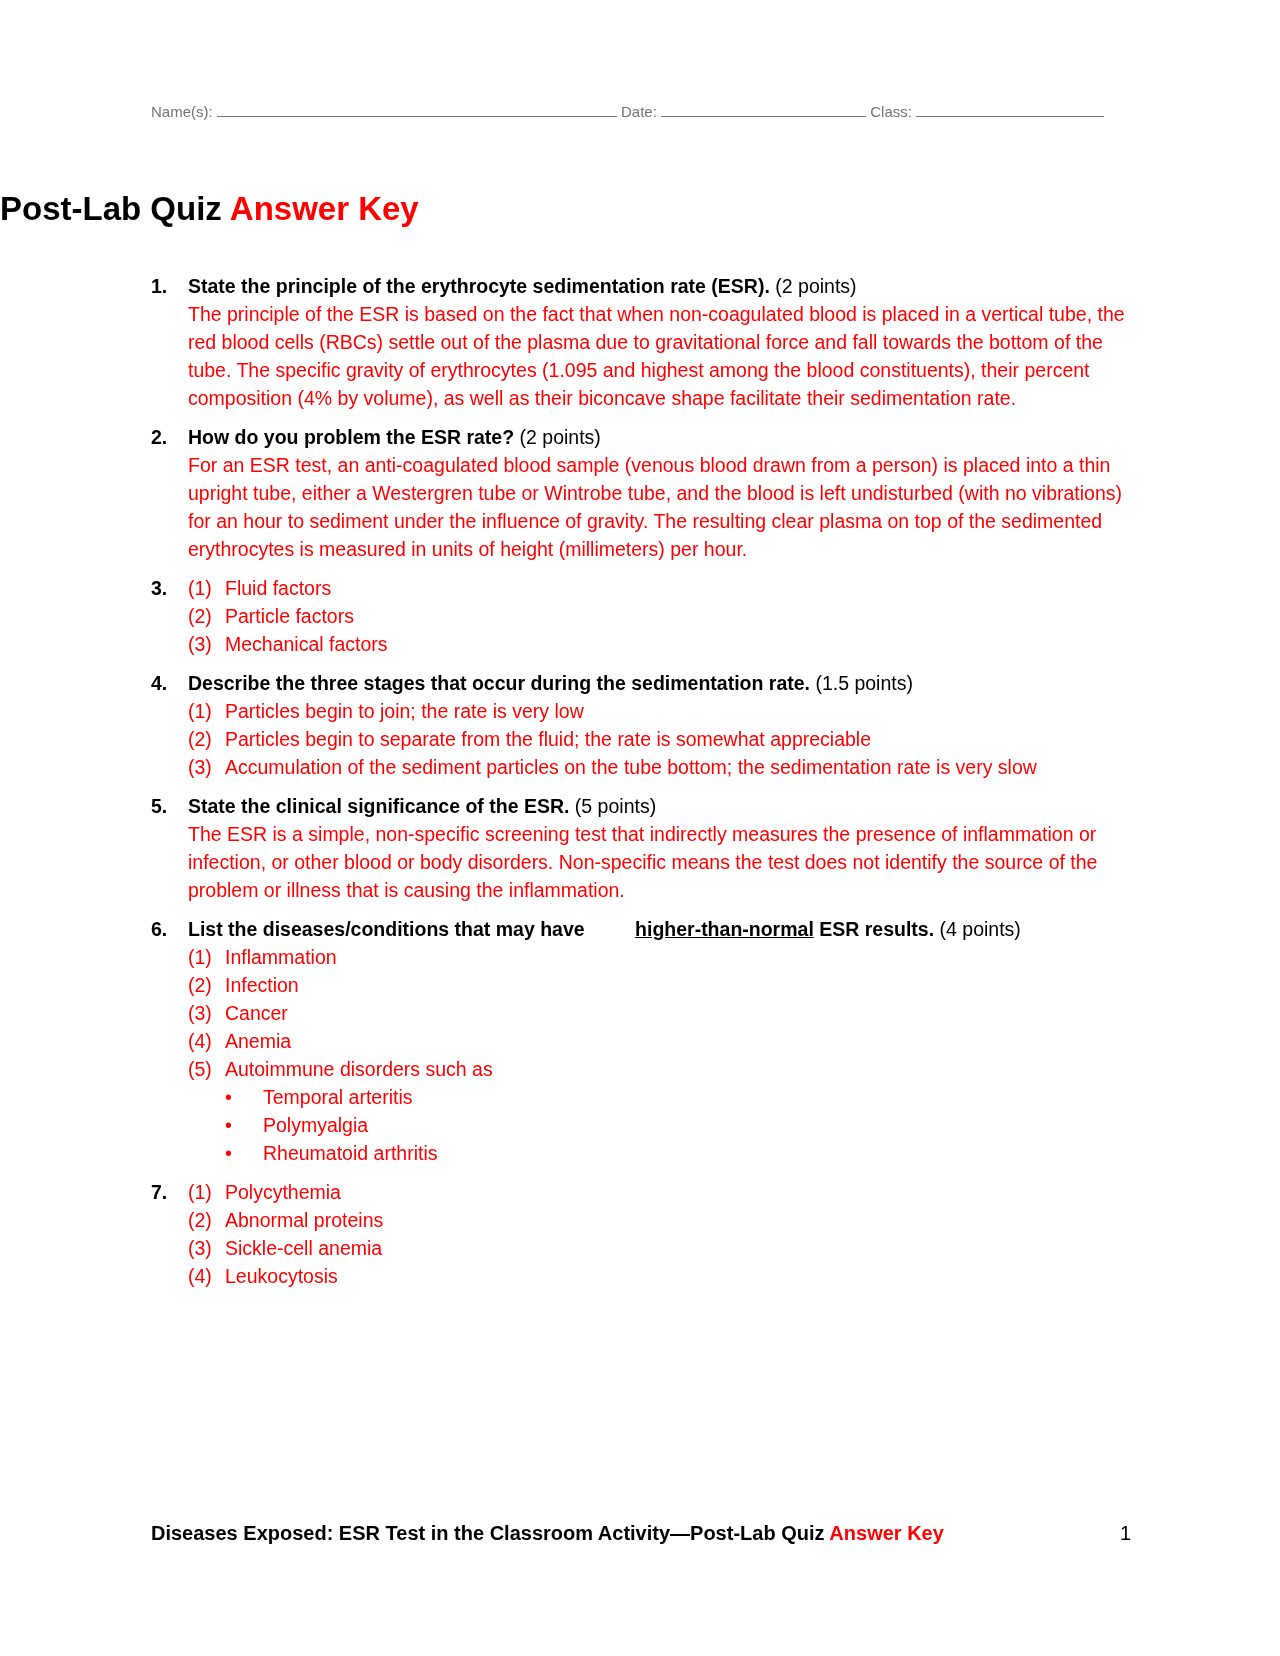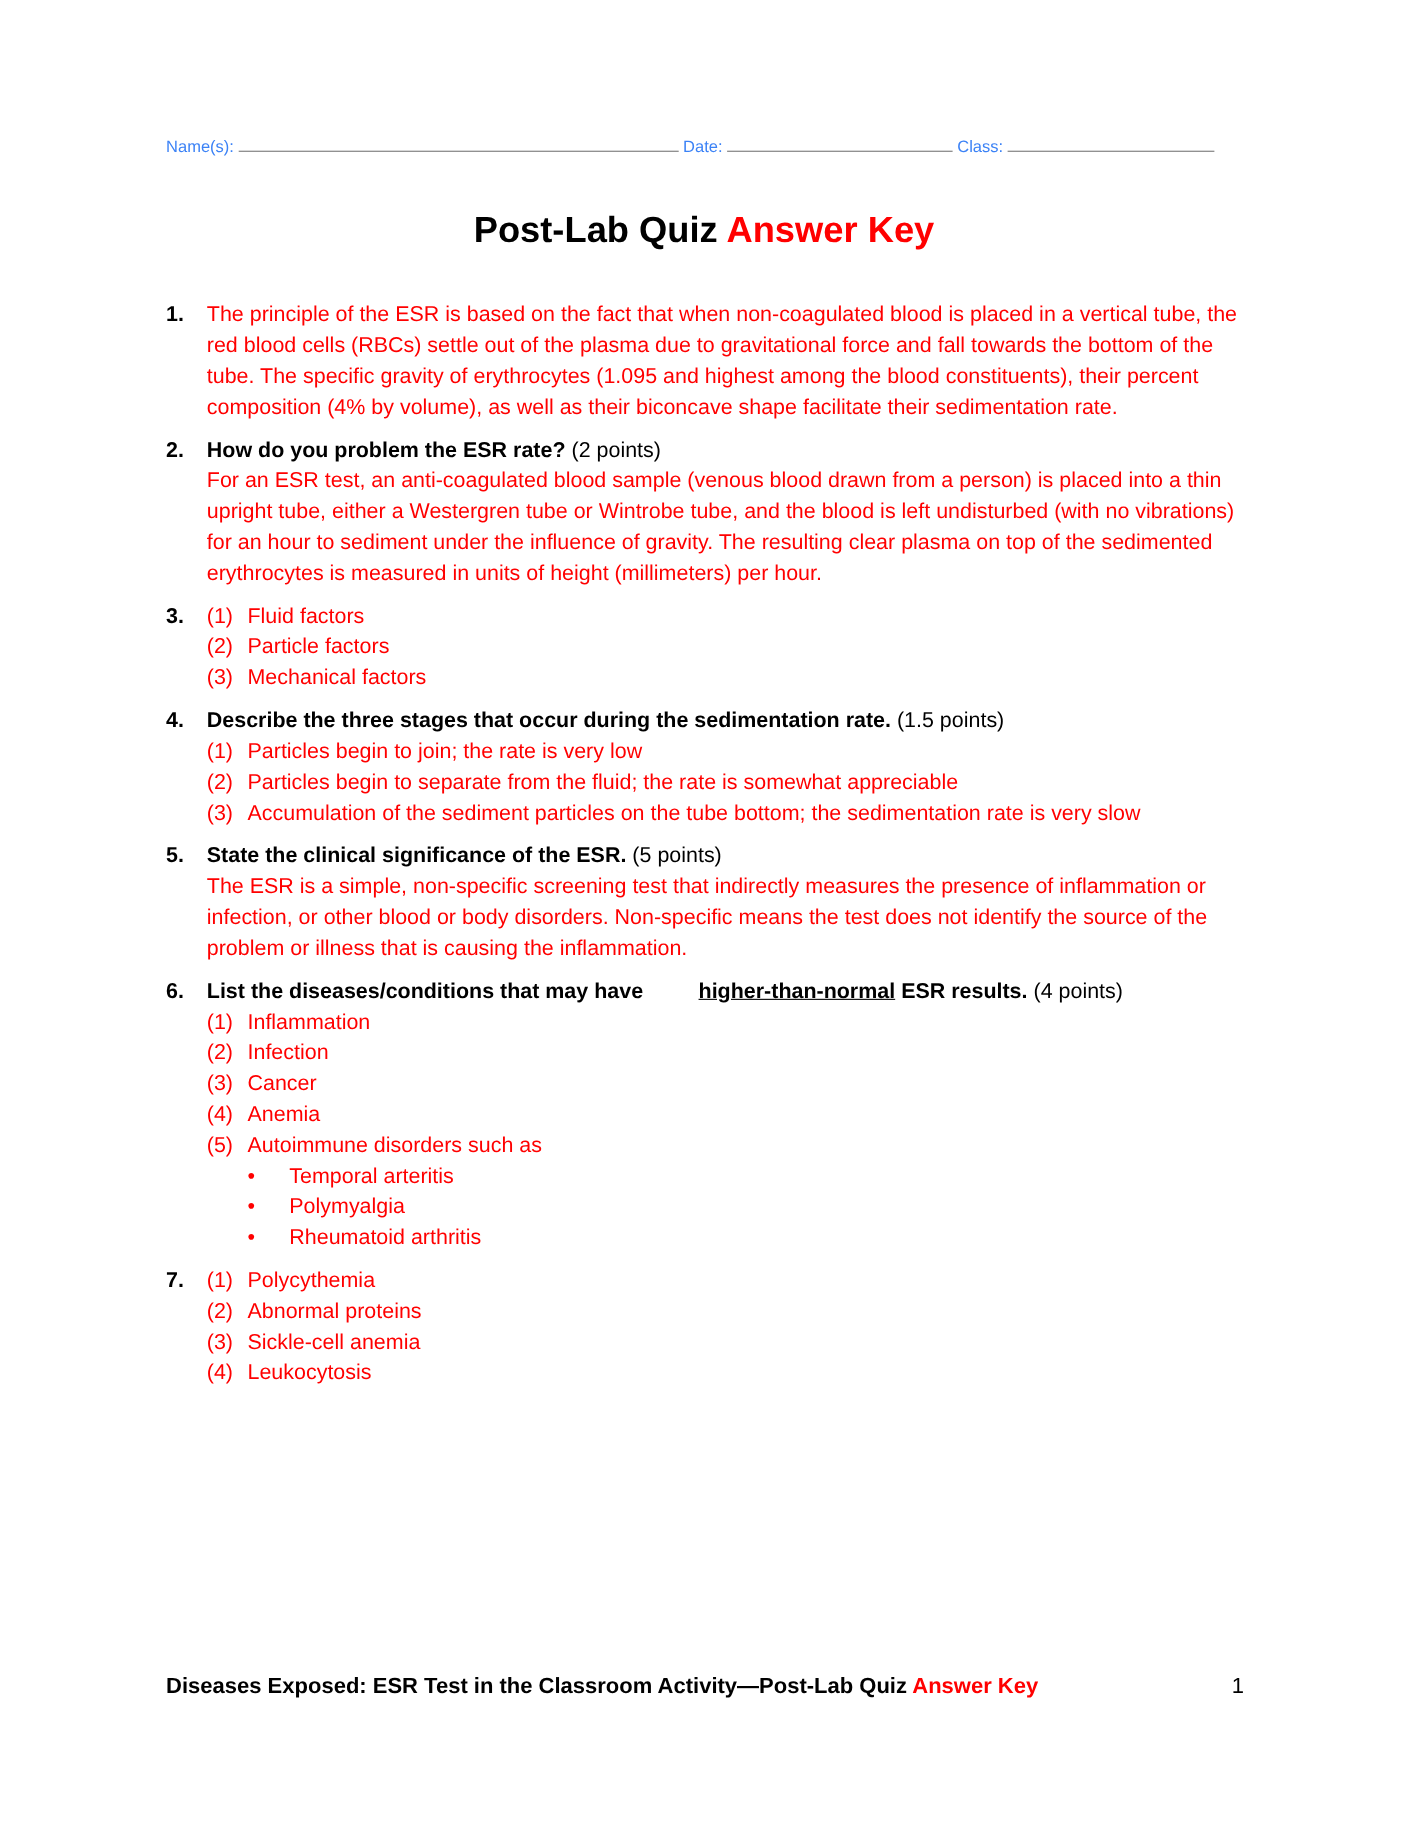--- a/index.html
+++ b/index.html
@@ -1,20 +1,20 @@
 <!DOCTYPE html>
 <html><head>
 <meta charset="utf-8">
 <style>
   html, body { margin: 0; padding: 0; background: #ffffff; }
   body { width: 1280px; height: 1656px; position: relative; overflow: hidden;
          font-family: "Liberation Sans", sans-serif; color: #000; }
-  .header { position: absolute; top: 123px; left: 151px; width: 970px; font-size: 15px; color: #3b82f6; letter-spacing: 0; }
+  .header { position: absolute; top: 102px; left: 151px; width: 970px; font-size: 15px; color: #737373; letter-spacing: 0; }
   .header .blank { display: inline-block; border-bottom: 1px solid #777; height: 14px; vertical-align: baseline; }
-  .title { position: absolute; top: 190px; left: 0; width: 1280px; text-align: center; font-size: 33px; font-weight: bold; }
+  .title { position: absolute; top: 190px; left: 0; width: 1280px; font-size: 33px; font-weight: bold; }
   .red { color: #ff0000; }
   .content { position: absolute; top: 272px; left: 151px; width: 980px; font-size: 19.5px; line-height: 28px; }
   .q { position: relative; padding-left: 37px; margin-bottom: 11px; }
   .q .num { position: absolute; left: 0; top: 0; font-weight: bold; }
   .q .head b { font-weight: bold; }
   .q .ans { color: #ff0000; }
   .sub { color: #ff0000; padding-left: 37px; position: relative; }
   .sub .n { position: absolute; left: 0; }
   .bul { color: #ff0000; padding-left: 75px; position: relative; }
   .bul .dot { position: absolute; left: 37px; }
@@ -36,20 +36,21 @@
 
 <div class="title">
   <span>Post-Lab Quiz</span>
   <span class="red">Answer Key</span>
 </div>
 
 <div class="content">
 
   <div class="q">
     <span class="num">1.</span>
+    <div class="head"><b>State the principle of the erythrocyte sedimentation rate (ESR).</b> <span>(2 points)</span></div>
     <div class="ans">The principle of the ESR is based on the fact that when non-coagulated blood is placed in a vertical tube, the red blood cells (RBCs) settle out of the plasma due to gravitational force and fall towards the bottom of the tube. The specific gravity of erythrocytes (1.095 and highest among the blood constituents), their percent composition (4% by volume), as well as their biconcave shape facilitate their sedimentation rate.</div>
   </div>
 
   <div class="q">
     <span class="num">2.</span>
     <div class="head"><b>How do you problem the ESR rate?</b> <span>(2 points)</span></div>
     <div class="ans">For an ESR test, an anti-coagulated blood sample (venous blood drawn from a person) is placed into a thin upright tube, either a Westergren tube or Wintrobe tube, and the blood is left undisturbed (with no vibrations) for an hour to sediment under the influence of gravity. The resulting clear plasma on top of the sedimented erythrocytes is measured in units of height (millimeters) per hour.</div>
   </div>
 
   <div class="q">

